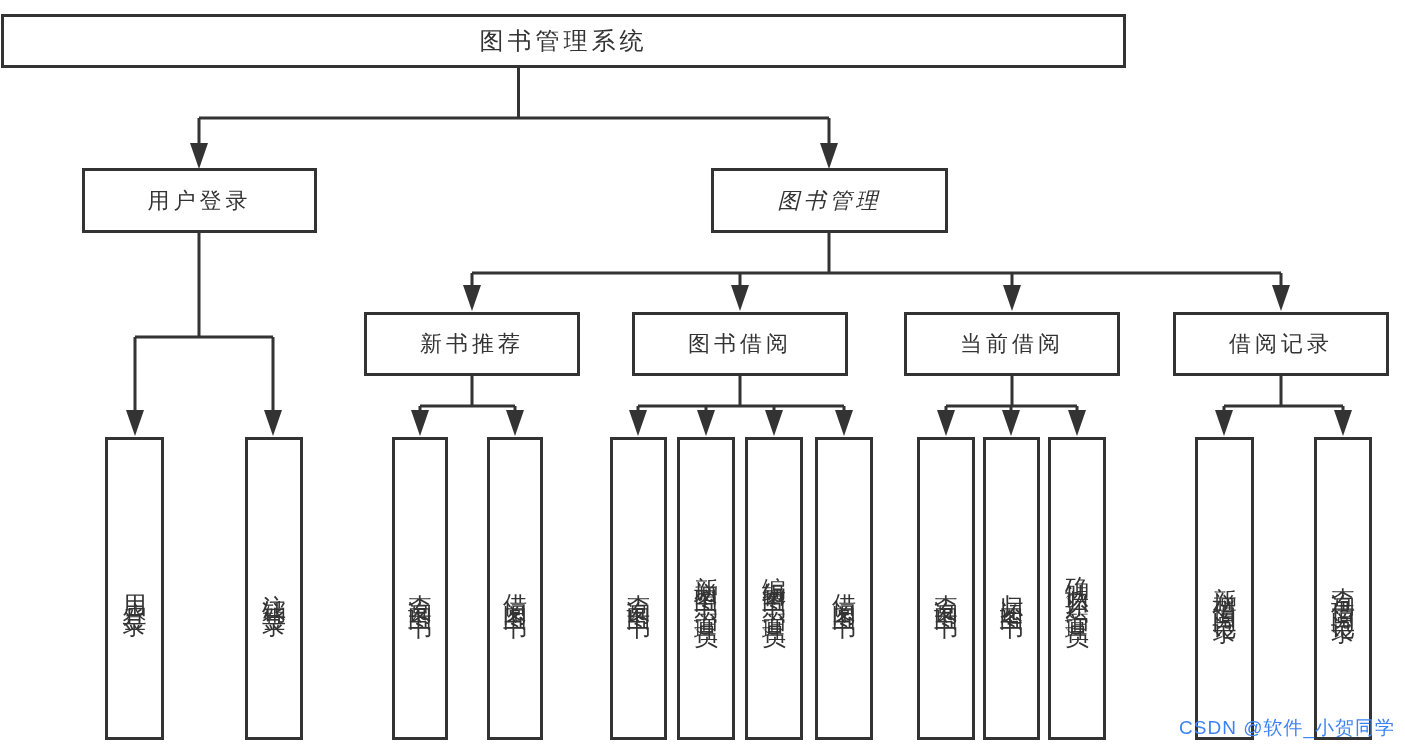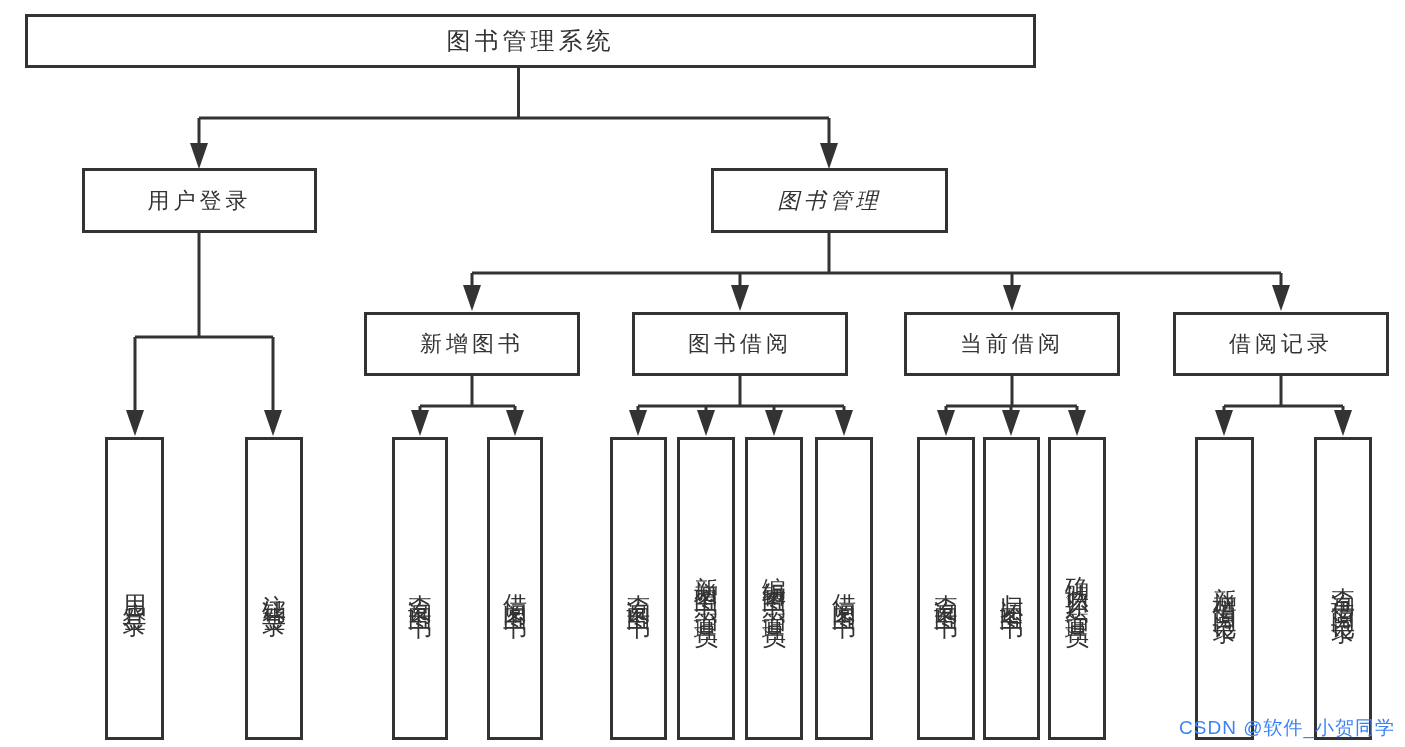--- a/index.html
+++ b/index.html
@@ -42,21 +42,21 @@
     line-height: 1;
   }
   .leaf .lbl {
     writing-mode: vertical-rl;
     text-orientation: mixed;
     font-size: 24px;
     letter-spacing: 7px;
     line-height: 1;
   }
   
-  #n-root   { left: 25px;  top: 14px;  width: 1011px; height: 54px; }
+  #n-root   { left: 1px;  top: 14px;  width: 1125px; height: 54px; }
   #n-login  { left: 82px;  top: 168px; width: 235px;  height: 65px; }
   #n-mgmt   { left: 711px; top: 168px; width: 237px;  height: 65px; font-style: italic; }
   #n-rec    { left: 364px; top: 312px; width: 216px;  height: 64px; }
   #n-borrow { left: 632px; top: 312px; width: 216px;  height: 64px; }
   #n-cur    { left: 904px; top: 312px; width: 216px;  height: 64px; }
   #n-rcd    { left: 1173px;top: 312px; width: 216px;  height: 64px; }
   .leaf     { top: 437px; height: 303px; }
   #l1  { left: 105px;  width: 59px; }
   #l2  { left: 245px;  width: 58px; }
   #l3  { left: 392px;  width: 56px; }
@@ -122,21 +122,21 @@
   </div>
 
   <div class="node h-node" id="n-login">
     <span class="lbl">用户登录</span>
   </div>
   <div class="node h-node" id="n-mgmt">
     <span class="lbl">图书管理</span>
   </div>
 
   <div class="node h-node" id="n-rec">
-    <span class="lbl">新增图书</span>
+    <span class="lbl">新书推荐</span>
   </div>
   <div class="node h-node" id="n-borrow">
     <span class="lbl">图书借阅</span>
   </div>
   <div class="node h-node" id="n-cur">
     <span class="lbl">当前借阅</span>
   </div>
   <div class="node h-node" id="n-rcd">
     <span class="lbl">借阅记录</span>
   </div>

